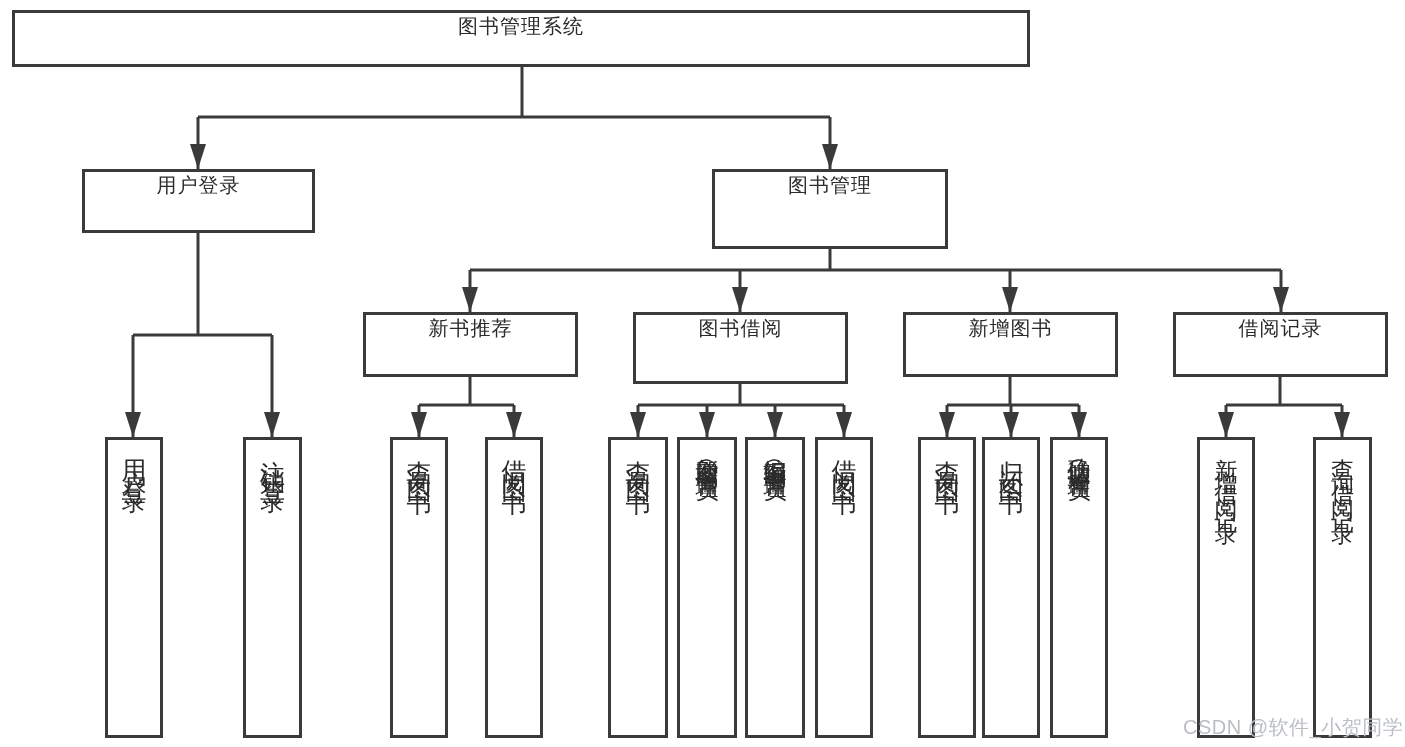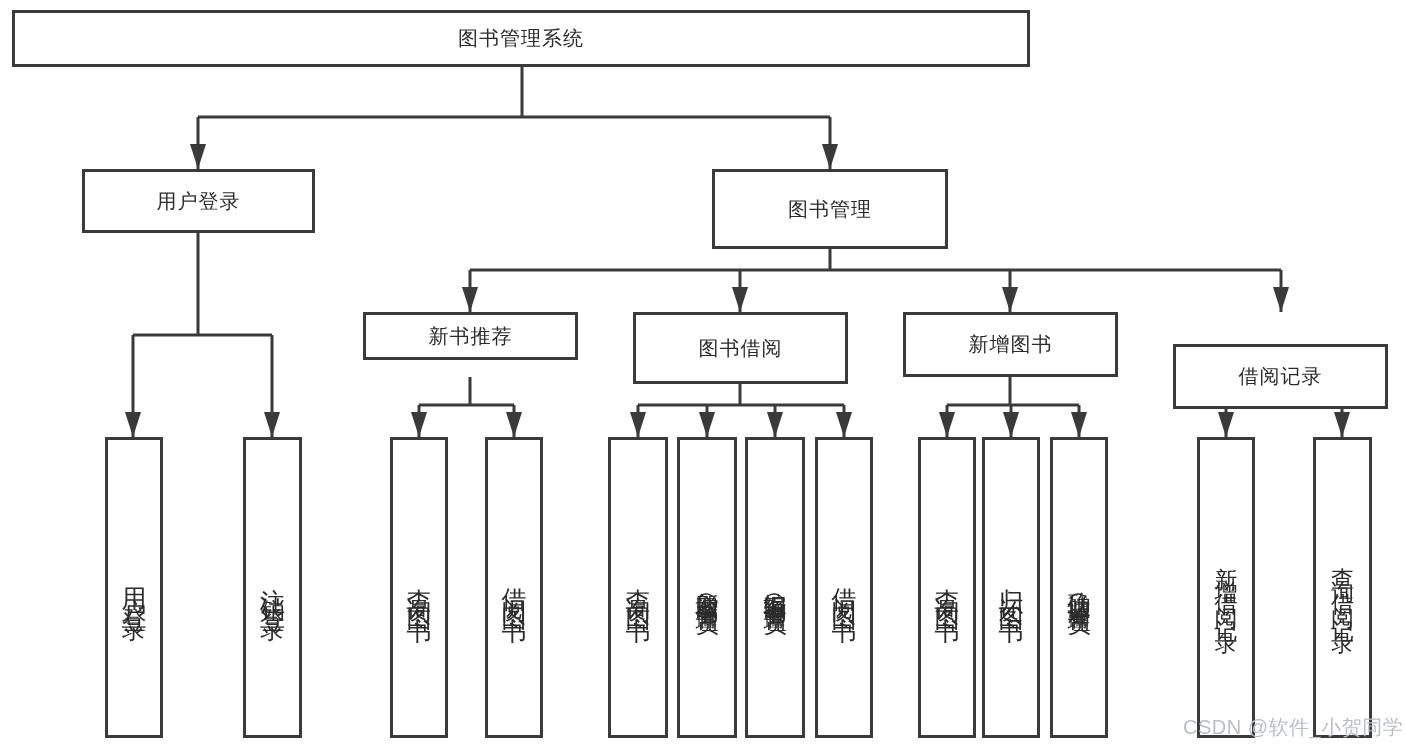--- a/index.html
+++ b/index.html
@@ -20,21 +20,20 @@
     left: 0; top: 0;
     width: 1405px; height: 747px;
     z-index: 1;
   }
   .node {
     position: absolute;
     box-sizing: border-box;
     border: 3px solid #3a3a3a;
     background: #ffffff;
     display: flex;
-    align-items: center;
     justify-content: center;
     color: #2b2b2b;
     z-index: 2;
   }
   .h-label {
     font-size: 20px;
     letter-spacing: 1px;
     white-space: nowrap;
   }
   .leaf-label {
@@ -123,30 +122,30 @@
     <span class="h-label">图书管理系统</span>
   </div>
 
   <div class="node" style="left:82px; top:169px; width:233px; height:64px;">
     <span class="h-label">用户登录</span>
   </div>
   <div class="node" style="left:712px; top:169px; width:236px; height:80px;">
     <span class="h-label">图书管理</span>
   </div>
 
-  <div class="node" style="left:363px; top:312px; width:215px; height:48px;">
+  <div class="node" style="left:363px; top:312px; width:215px; height:65px;">
     <span class="h-label">新书推荐</span>
   </div>
   <div class="node" style="left:633px; top:312px; width:215px; height:72px;">
     <span class="h-label">图书借阅</span>
   </div>
   <div class="node" style="left:903px; top:312px; width:215px; height:65px;">
     <span class="h-label">新增图书</span>
   </div>
-  <div class="node" style="left:1173px; top:312px; width:215px; height:65px;margin-top:32px;">
+  <div class="node" style="left:1173px; top:312px; width:215px; height:65px;">
     <span class="h-label">借阅记录</span>
   </div>
 
   <div class="node" style="left:105px; top:437px; width:58px; height:301px;">
     <span class="leaf-label">用户登录</span>
   </div>
   <div class="node" style="left:243px; top:437px; width:59px; height:301px;">
     <span class="leaf-label">注销登录</span>
   </div>
 

